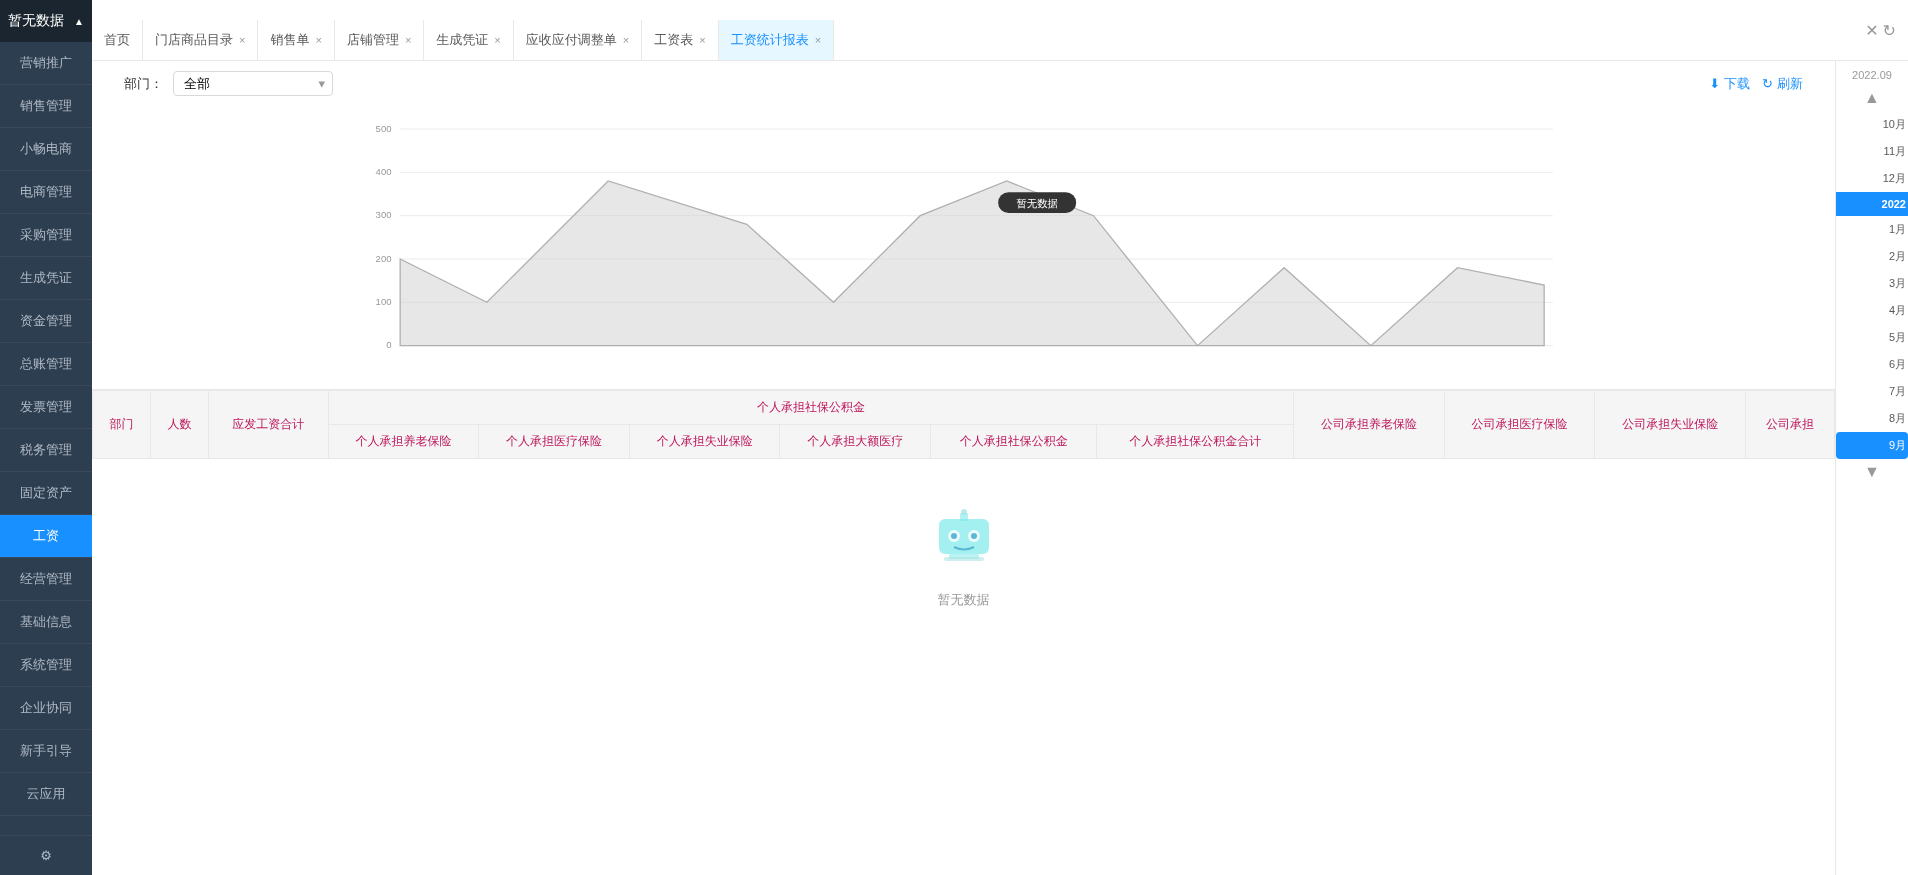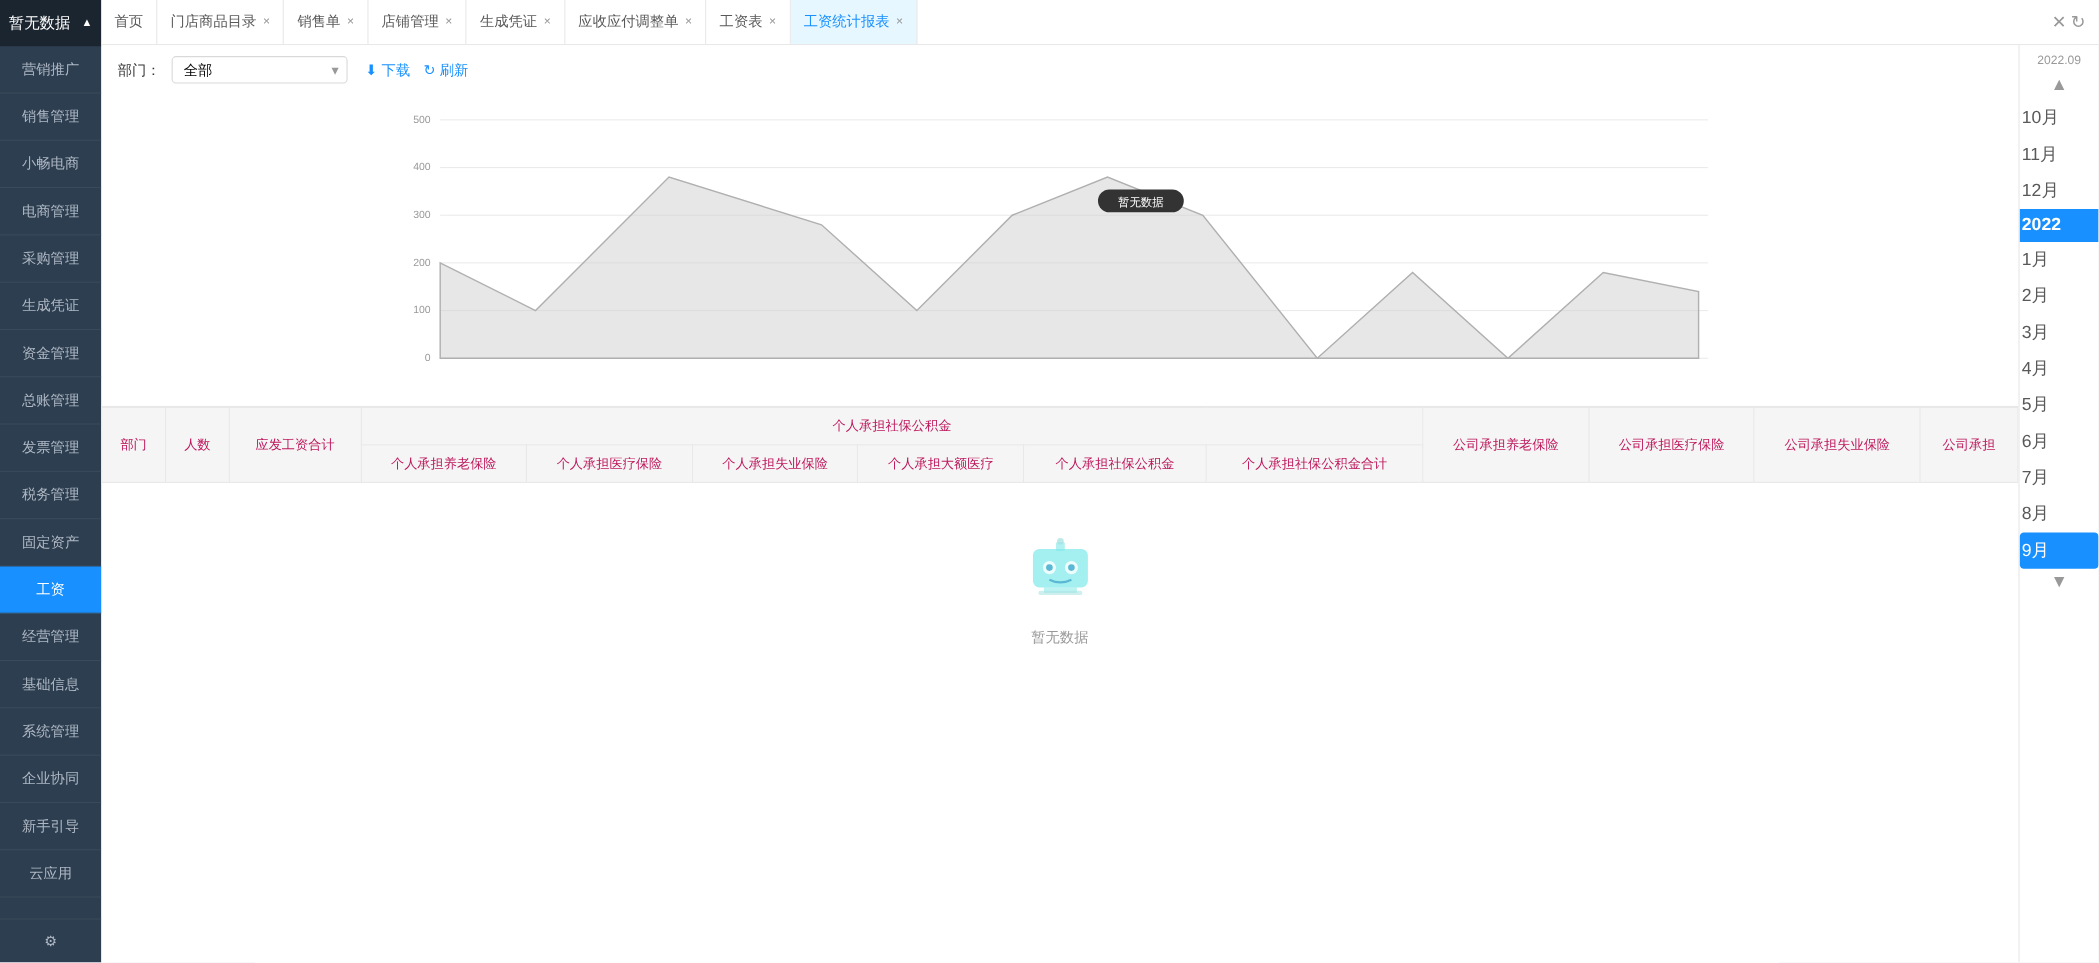--- a/index.html
+++ b/index.html
@@ -121,23 +121,24 @@
     .sub-tab.active {
       color: #1890ff;
       border-bottom: 2px solid #1890ff;
       font-weight: 500;
     }
 
     
     .toolbar {
       display: flex;
       align-items: center;
-      padding: 10px 15px;
+      padding: 10px 32px;
       gap: 16px;
       flex-shrink: 0;
+      justify-content: space-between;
     }
     .toolbar-left { display: flex; align-items: center; gap: 10px; }
     .toolbar-right { display: flex; align-items: center; gap: 12px; color: #1890ff; font-size: 13px; cursor: pointer; }
     .toolbar-right span { display: flex; align-items: center; gap: 4px; }
     .dept-label { font-size: 13px; color: #333; }
     .dept-select {
       border: 1px solid #d9d9d9;
       border-radius: 4px;
       padding: 4px 28px 4px 10px;
       font-size: 13px;
@@ -223,23 +224,23 @@
       flex-shrink: 0;
     }
     .rs-year-label {
       font-size: 11px;
       color: #999;
       padding: 4px 0;
       white-space: nowrap;
     }
     .rs-month {
       width: 100%;
-      text-align: left;
+      text-align: right;
       padding: 6px 2px;
-      font-size: 16px;
+      font-size: 11px;
       color: #595959;
       cursor: pointer;
     }
     .rs-month.active-year {
       background: #1890ff;
       color: #fff;
       border-radius: 0;
       font-weight: bold;
     }
     .rs-month.active-month {
@@ -283,21 +284,21 @@
       <div class="sidebar-item">云应用</div>
     </div>
   <div class="sidebar-footer">
     <span>⚙</span>
   </div>
 </div>
 
 <div class="main">
 
   <div class="tab-bar">
-    <div id="tabs-container" style="display:flex;align-items:center;flex:1;overflow-x:auto;">
+    <div id="tabs-container" style="display:flex;align-items:center;flex:1;overflow-x:auto;margin-top:20px;">
         <div class="tab-item">首页</div>
         <div class="tab-item">门店商品目录<span class="close-icon">×</span></div>
         <div class="tab-item">销售单<span class="close-icon">×</span></div>
         <div class="tab-item">店铺管理<span class="close-icon">×</span></div>
         <div class="tab-item">生成凭证<span class="close-icon">×</span></div>
         <div class="tab-item">应收应付调整单<span class="close-icon">×</span></div>
         <div class="tab-item">工资表<span class="close-icon">×</span></div>
         <div class="tab-item active">工资统计报表<span class="close-icon">×</span></div>
       </div>
     <div class="tab-bar-close">

